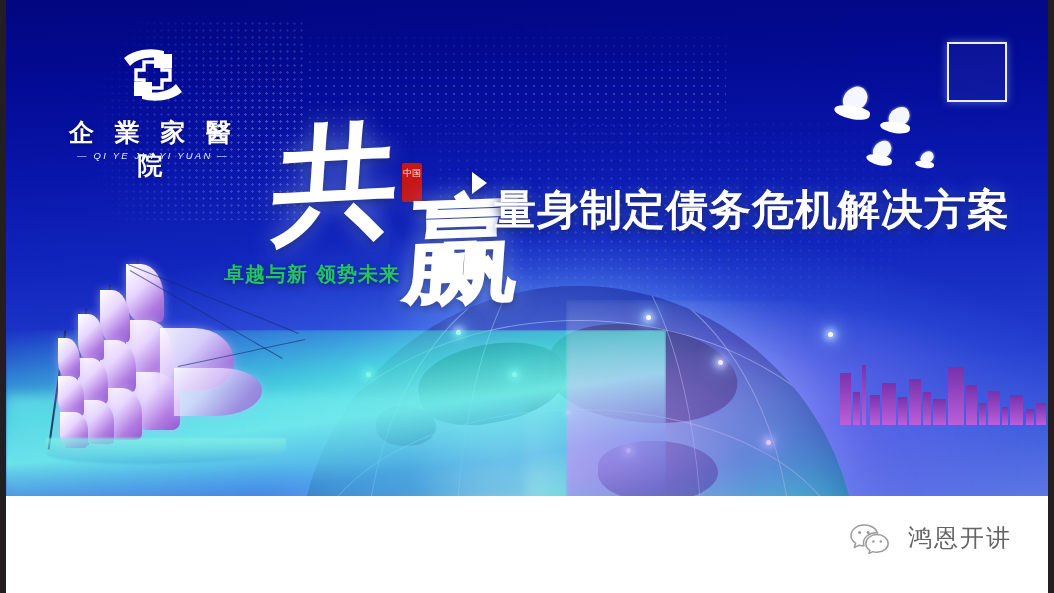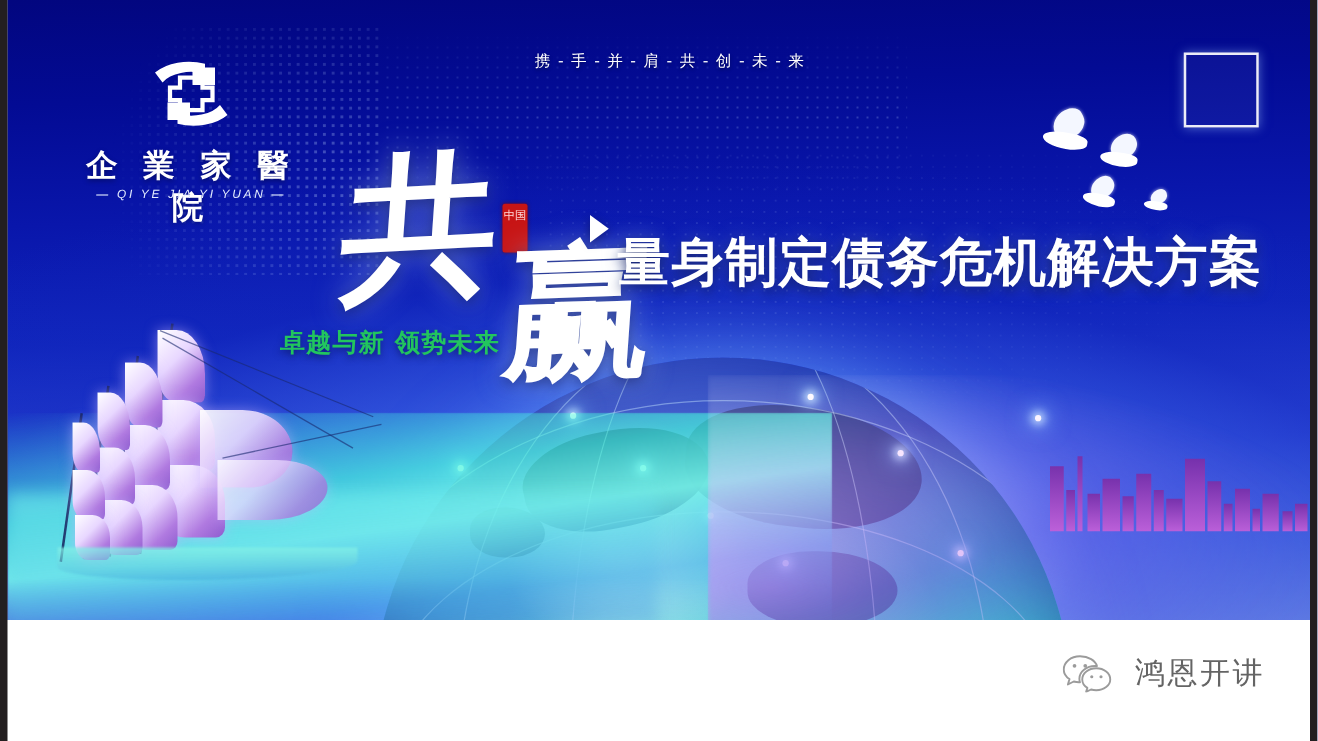--- a/index.html
+++ b/index.html
@@ -255,21 +255,20 @@
     </div>
     <div class="dove" style="left:858px;top:142px;width:36px;height:30px;">
       <div class="wing" style="left:8px;top:0;width:20px;height:16px;transform:rotate(-30deg);"></div>
       <div class="body" style="left:2px;top:13px;width:26px;height:10px;transform:rotate(12deg);"></div>
     </div>
     <div class="dove" style="left:908px;top:152px;width:26px;height:20px;">
       <div class="wing" style="left:6px;top:0;width:14px;height:11px;transform:rotate(-24deg);"></div>
       <div class="body" style="left:1px;top:9px;width:19px;height:7px;transform:rotate(8deg);"></div>
     </div>
 
-    <div class="tagline-top">携 - 手 - 并 - 肩 - 共 - 创 - 未 - 来</div>
 
     <div class="qr-box"></div>
 
     <div class="logo">
       <div class="logo-mark">
         <svg viewBox="0 0 86 66" width="86" height="66">
           <path d="M14 16 A34 22 0 0 1 54 9 L54 17 A26 16 0 0 0 20 24 Z" fill="#ffffff"></path>
           <path d="M72 50 A34 22 0 0 1 32 57 L32 49 A26 16 0 0 0 66 42 Z" fill="#ffffff"></path>
           <path d="M34 20 L52 20 L52 28 L60 28 L60 38 L52 38 L52 46 L34 46 L34 38 L26 38 L26 28 L34 28 Z" fill="none" stroke="#ffffff" stroke-width="3.4"></path>
           <rect x="44" y="12" width="18" height="14" fill="#ffffff"></rect>

